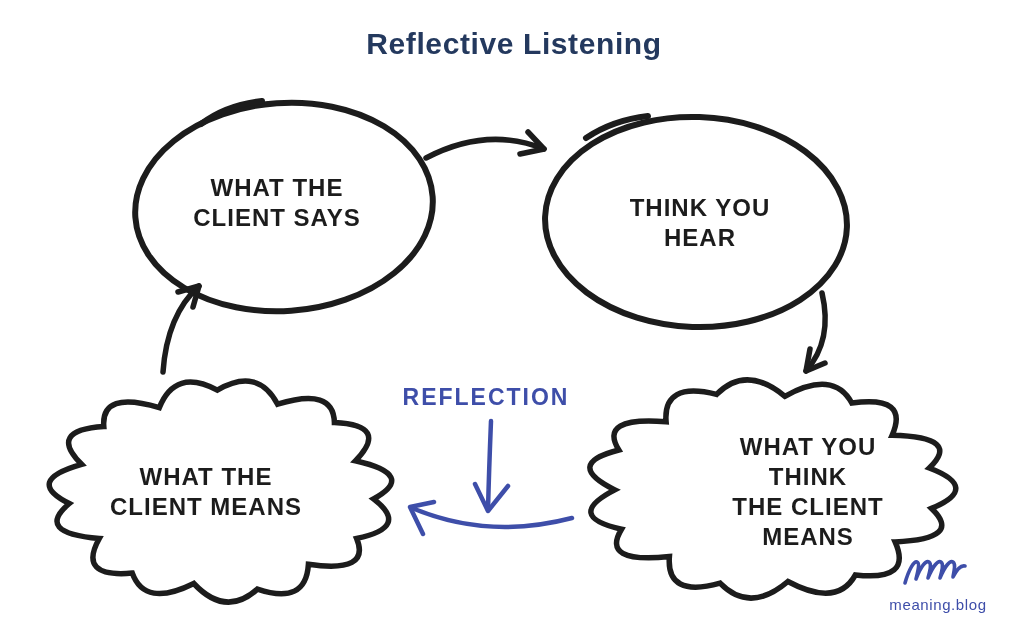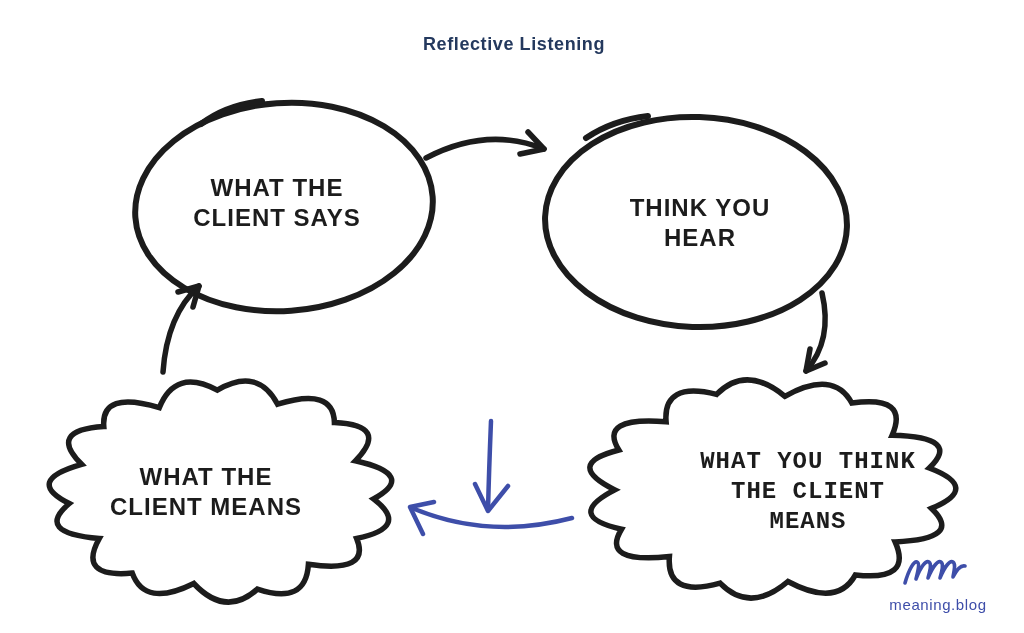--- a/index.html
+++ b/index.html
@@ -12,32 +12,32 @@
     position:relative;
     width:1024px;height:633px;
     background:#ffffff;
     overflow:hidden;
     font-family:"Liberation Sans", sans-serif;
   }
   .svg-layer{position:absolute;left:0;top:0;width:1024px;height:633px;}
   .page-title{
     position:absolute;left:514px;top:44px;
     transform:translate(-50%,-50%);
-    font-size:18px;font-weight:700;letter-spacing:.6px;
+    font-size:30px;font-weight:700;letter-spacing:.6px;
     color:var(--title);white-space:nowrap;
   }
   .node-label{
     position:absolute;transform:translate(-50%,-50%);
     color:var(--ink);
     font-size:24px;font-weight:700;letter-spacing:1px;
     line-height:30px;text-align:center;white-space:pre-line;
   }
   .label-client-says{left:277px;top:203px;}
   .label-you-hear{left:700px;top:223px;}
-  .label-you-think{left:808px;top:492px;font-family:Liberation Mono, monospace;}
+  .label-you-think{left:808px;top:492px;}
   .label-client-means{left:206px;top:492px;}
   .reflection-label{
     position:absolute;left:486px;top:397px;
     transform:translate(-50%,-50%);
     color:var(--accent);
     font-size:23px;font-weight:700;letter-spacing:2px;
     white-space:nowrap;
   }
   .brand-name{
     position:absolute;left:938px;top:604px;
@@ -106,16 +106,17 @@
 
   <div class="node-label label-you-hear">THINK YOU
 HEAR</div>
 
   <div class="node-label label-you-think">WHAT YOU THINK
 THE CLIENT MEANS</div>
 
   <div class="node-label label-client-means">WHAT THE
 CLIENT MEANS</div>
 
+  <div class="reflection-label">REFLECTION</div>
 
   <div class="brand-name">meaning.blog</div>
 
 </div>
 
 </body></html>

